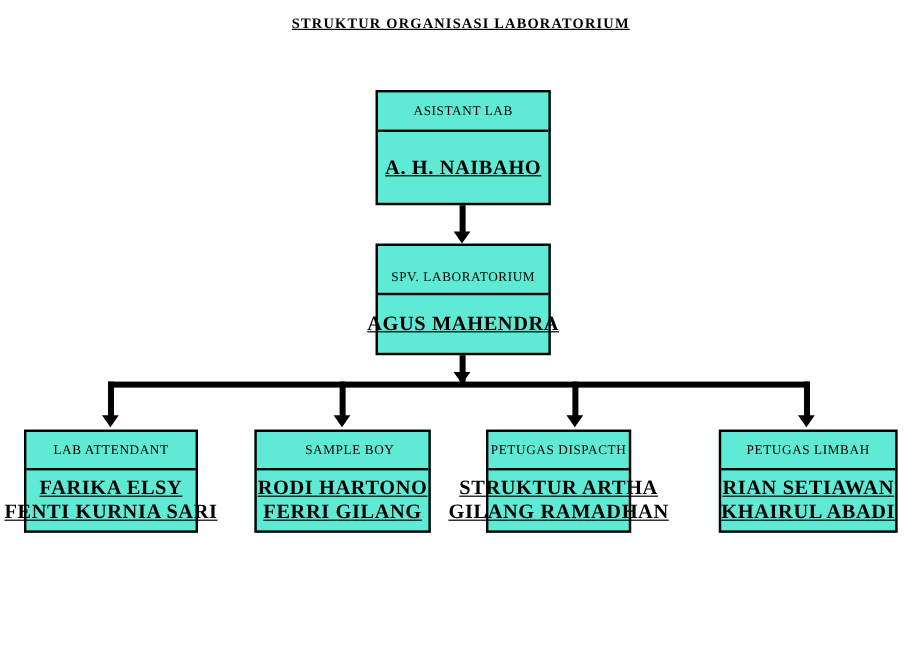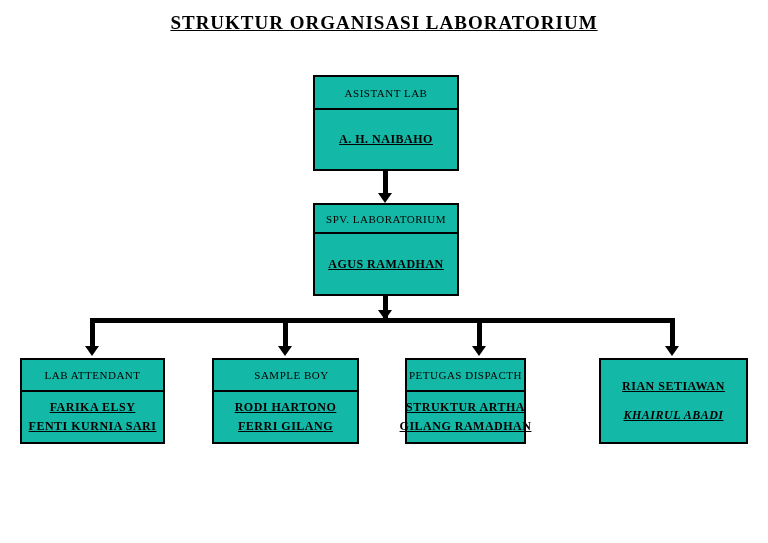--- a/index.html
+++ b/index.html
@@ -15,29 +15,29 @@
     font-family: "Liberation Serif", serif;
     color: #000000;
     overflow: hidden;
   }
   .chart-title {
     position: absolute;
     top: 12px;
     left: 0;
     width: 768px;
     text-align: center;
-    font-size: 19px;
+    font-size: 12px;
     font-weight: bold;
     letter-spacing: 1px;
     text-decoration: underline;
   }
   .orgbox {
     position: absolute;
     border: 2px solid #000000;
-    background: #14b8a6;
+    background: #5eead4;
     box-sizing: border-box;
     display: flex;
     flex-direction: column;
   }
   .orgbox-header {
     border-bottom: 2px solid #000000;
     display: flex;
     align-items: center;
     justify-content: center;
     font-size: 11px;
@@ -46,28 +46,27 @@
   }
   .orgbox-body {
     flex: 1 1 auto;
     display: flex;
     flex-direction: column;
     align-items: center;
     justify-content: space-evenly;
     padding: 4px 2px;
   }
   .person-name {
-    font-size: 12px;
+    font-size: 17px;
     font-weight: bold;
     letter-spacing: 0.5px;
     text-decoration: underline;
     white-space: nowrap;
   }
   .person-name.italic {
-    font-style: italic;
   }
   .line {
     position: absolute;
     background: #000000;
   }
   .arrowhead {
     position: absolute;
     width: 0;
     height: 0;
     border-left: 7px solid transparent;
@@ -86,23 +85,23 @@
     <div class="orgbox-header" style="height:31px;">ASISTANT LAB</div>
     <div class="orgbox-body">
       <span class="person-name">A. H. NAIBAHO</span>
     </div>
   </div>
 
   <div class="line" style="left:383px; top:171px; width:5px; height:24px;"></div>
   <div class="arrowhead" style="left:378px; top:193px;"></div>
 
   <div class="orgbox" style="left:313px; top:203px; width:146px; height:93px;">
-    <div class="orgbox-header" style="height:27px;">SPV. LABORATORIUM</div>
+    <div class="orgbox-header" style="height:27px;margin-top:12px;">SPV. LABORATORIUM</div>
     <div class="orgbox-body">
-      <span class="person-name">AGUS RAMADHAN</span>
+      <span class="person-name">AGUS MAHENDRA</span>
     </div>
   </div>
 
   <div class="line" style="left:383px; top:296px; width:5px; height:24px;"></div>
   <div class="arrowhead" style="left:378px; top:310px;"></div>
 
   <div class="line" style="left:90px; top:318px; width:585px; height:5px;"></div>
 
   <div class="line" style="left:90px; top:318px; width:5px; height:30px;"></div>
   <div class="arrowhead" style="left:85px; top:346px;"></div>
@@ -134,19 +133,20 @@
 
   <div class="orgbox" style="left:405px; top:358px; width:121px; height:86px;">
     <div class="orgbox-header" style="height:30px;">PETUGAS DISPACTH</div>
     <div class="orgbox-body">
       <span class="person-name">STRUKTUR ARTHA</span>
       <span class="person-name">GILANG RAMADHAN</span>
     </div>
   </div>
 
   <div class="orgbox" style="left:599px; top:358px; width:149px; height:86px;">
+    <div class="orgbox-header" style="height:30px;">PETUGAS LIMBAH</div>
     <div class="orgbox-body">
       <span class="person-name">RIAN SETIAWAN</span>
       <span class="person-name italic">KHAIRUL ABADI</span>
     </div>
   </div>
 
 </div>
 
 </body></html>

